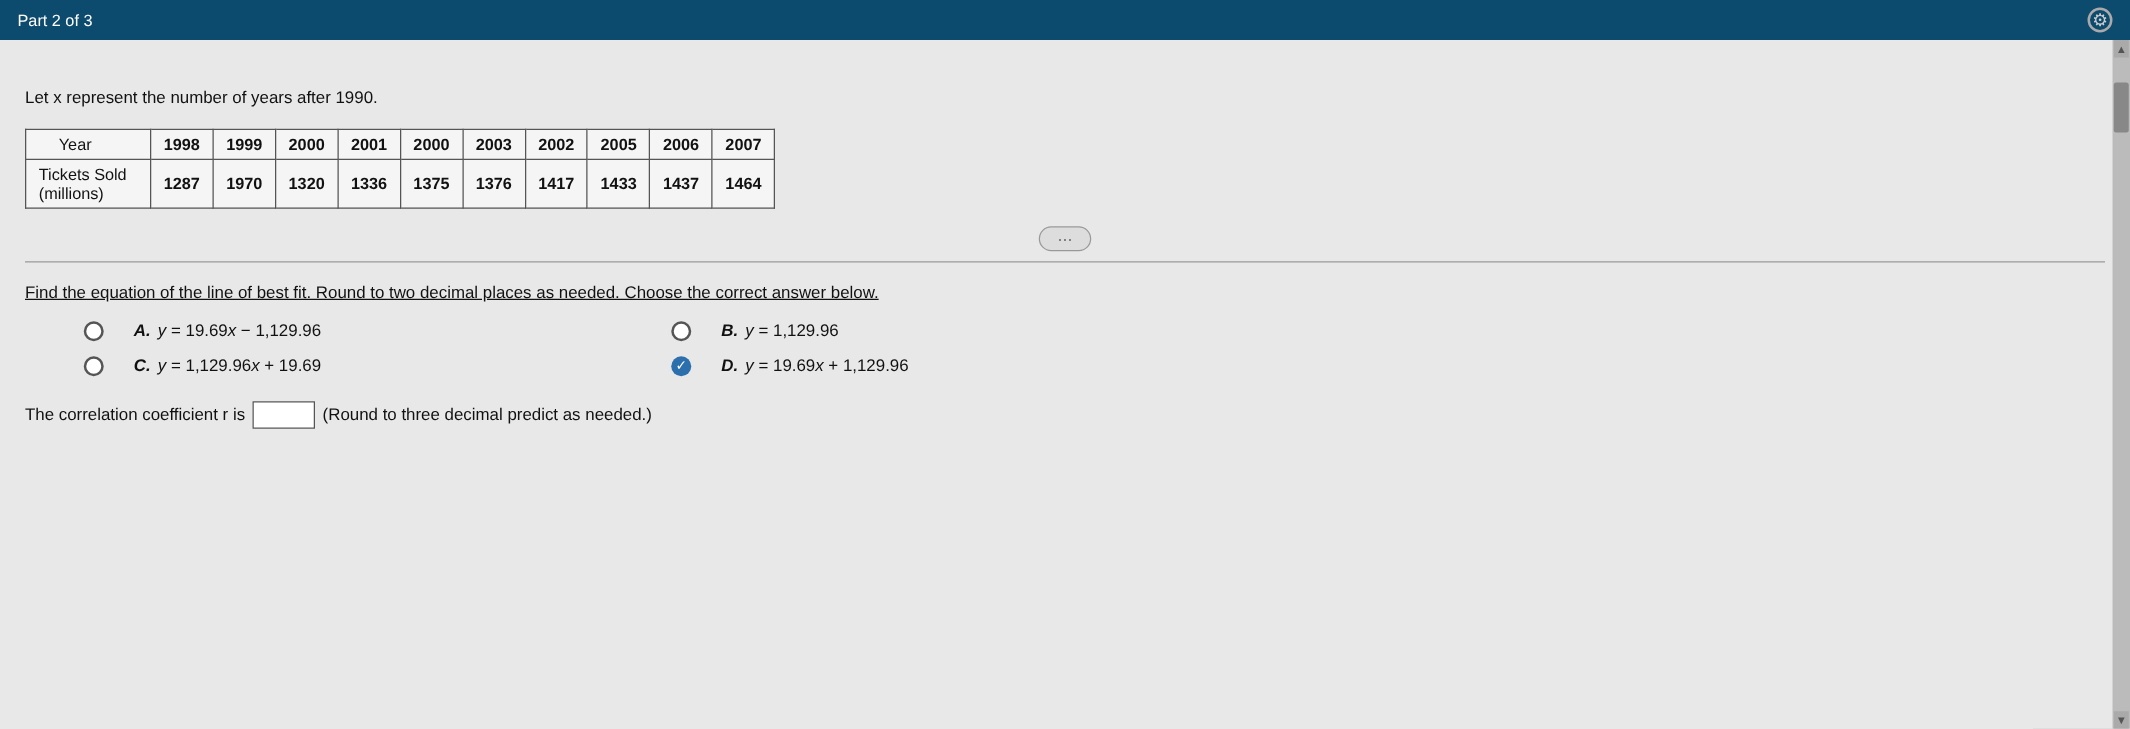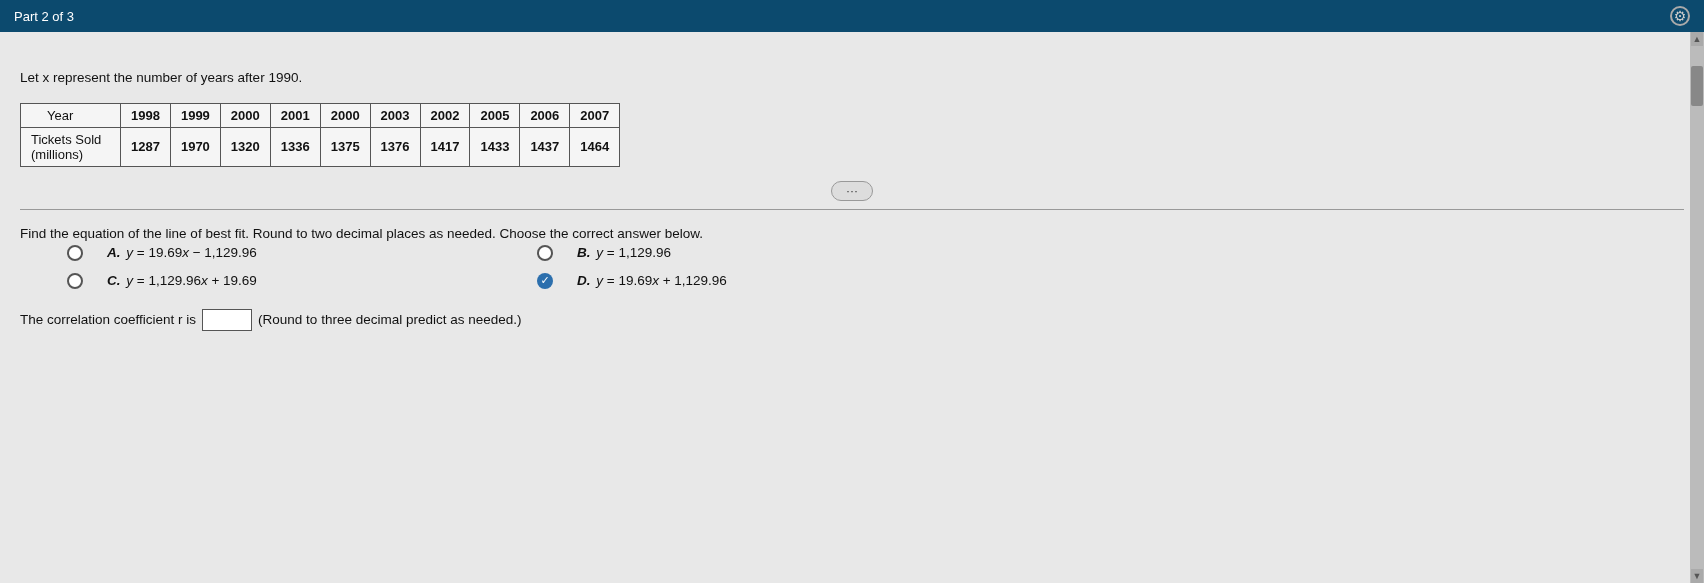--- a/index.html
+++ b/index.html
@@ -72,21 +72,22 @@
       color: #333;
     }
     .divider {
       border: none;
       border-top: 1px solid #999;
       margin: 8px 0 16px 0;
     }
     .find-text {
       font-size: 13.5px;
       color: #111;
-      margin-bottom: 4px;
+      margin-bottom: 16px;
+      text-decoration: underline;
     }
     .options-grid {
       display: grid;
       grid-template-columns: 1fr 1fr;
       gap: 12px 40px;
       margin-bottom: 20px;
       max-width: 900px;
     }
     .option-row {
       display: flex;

